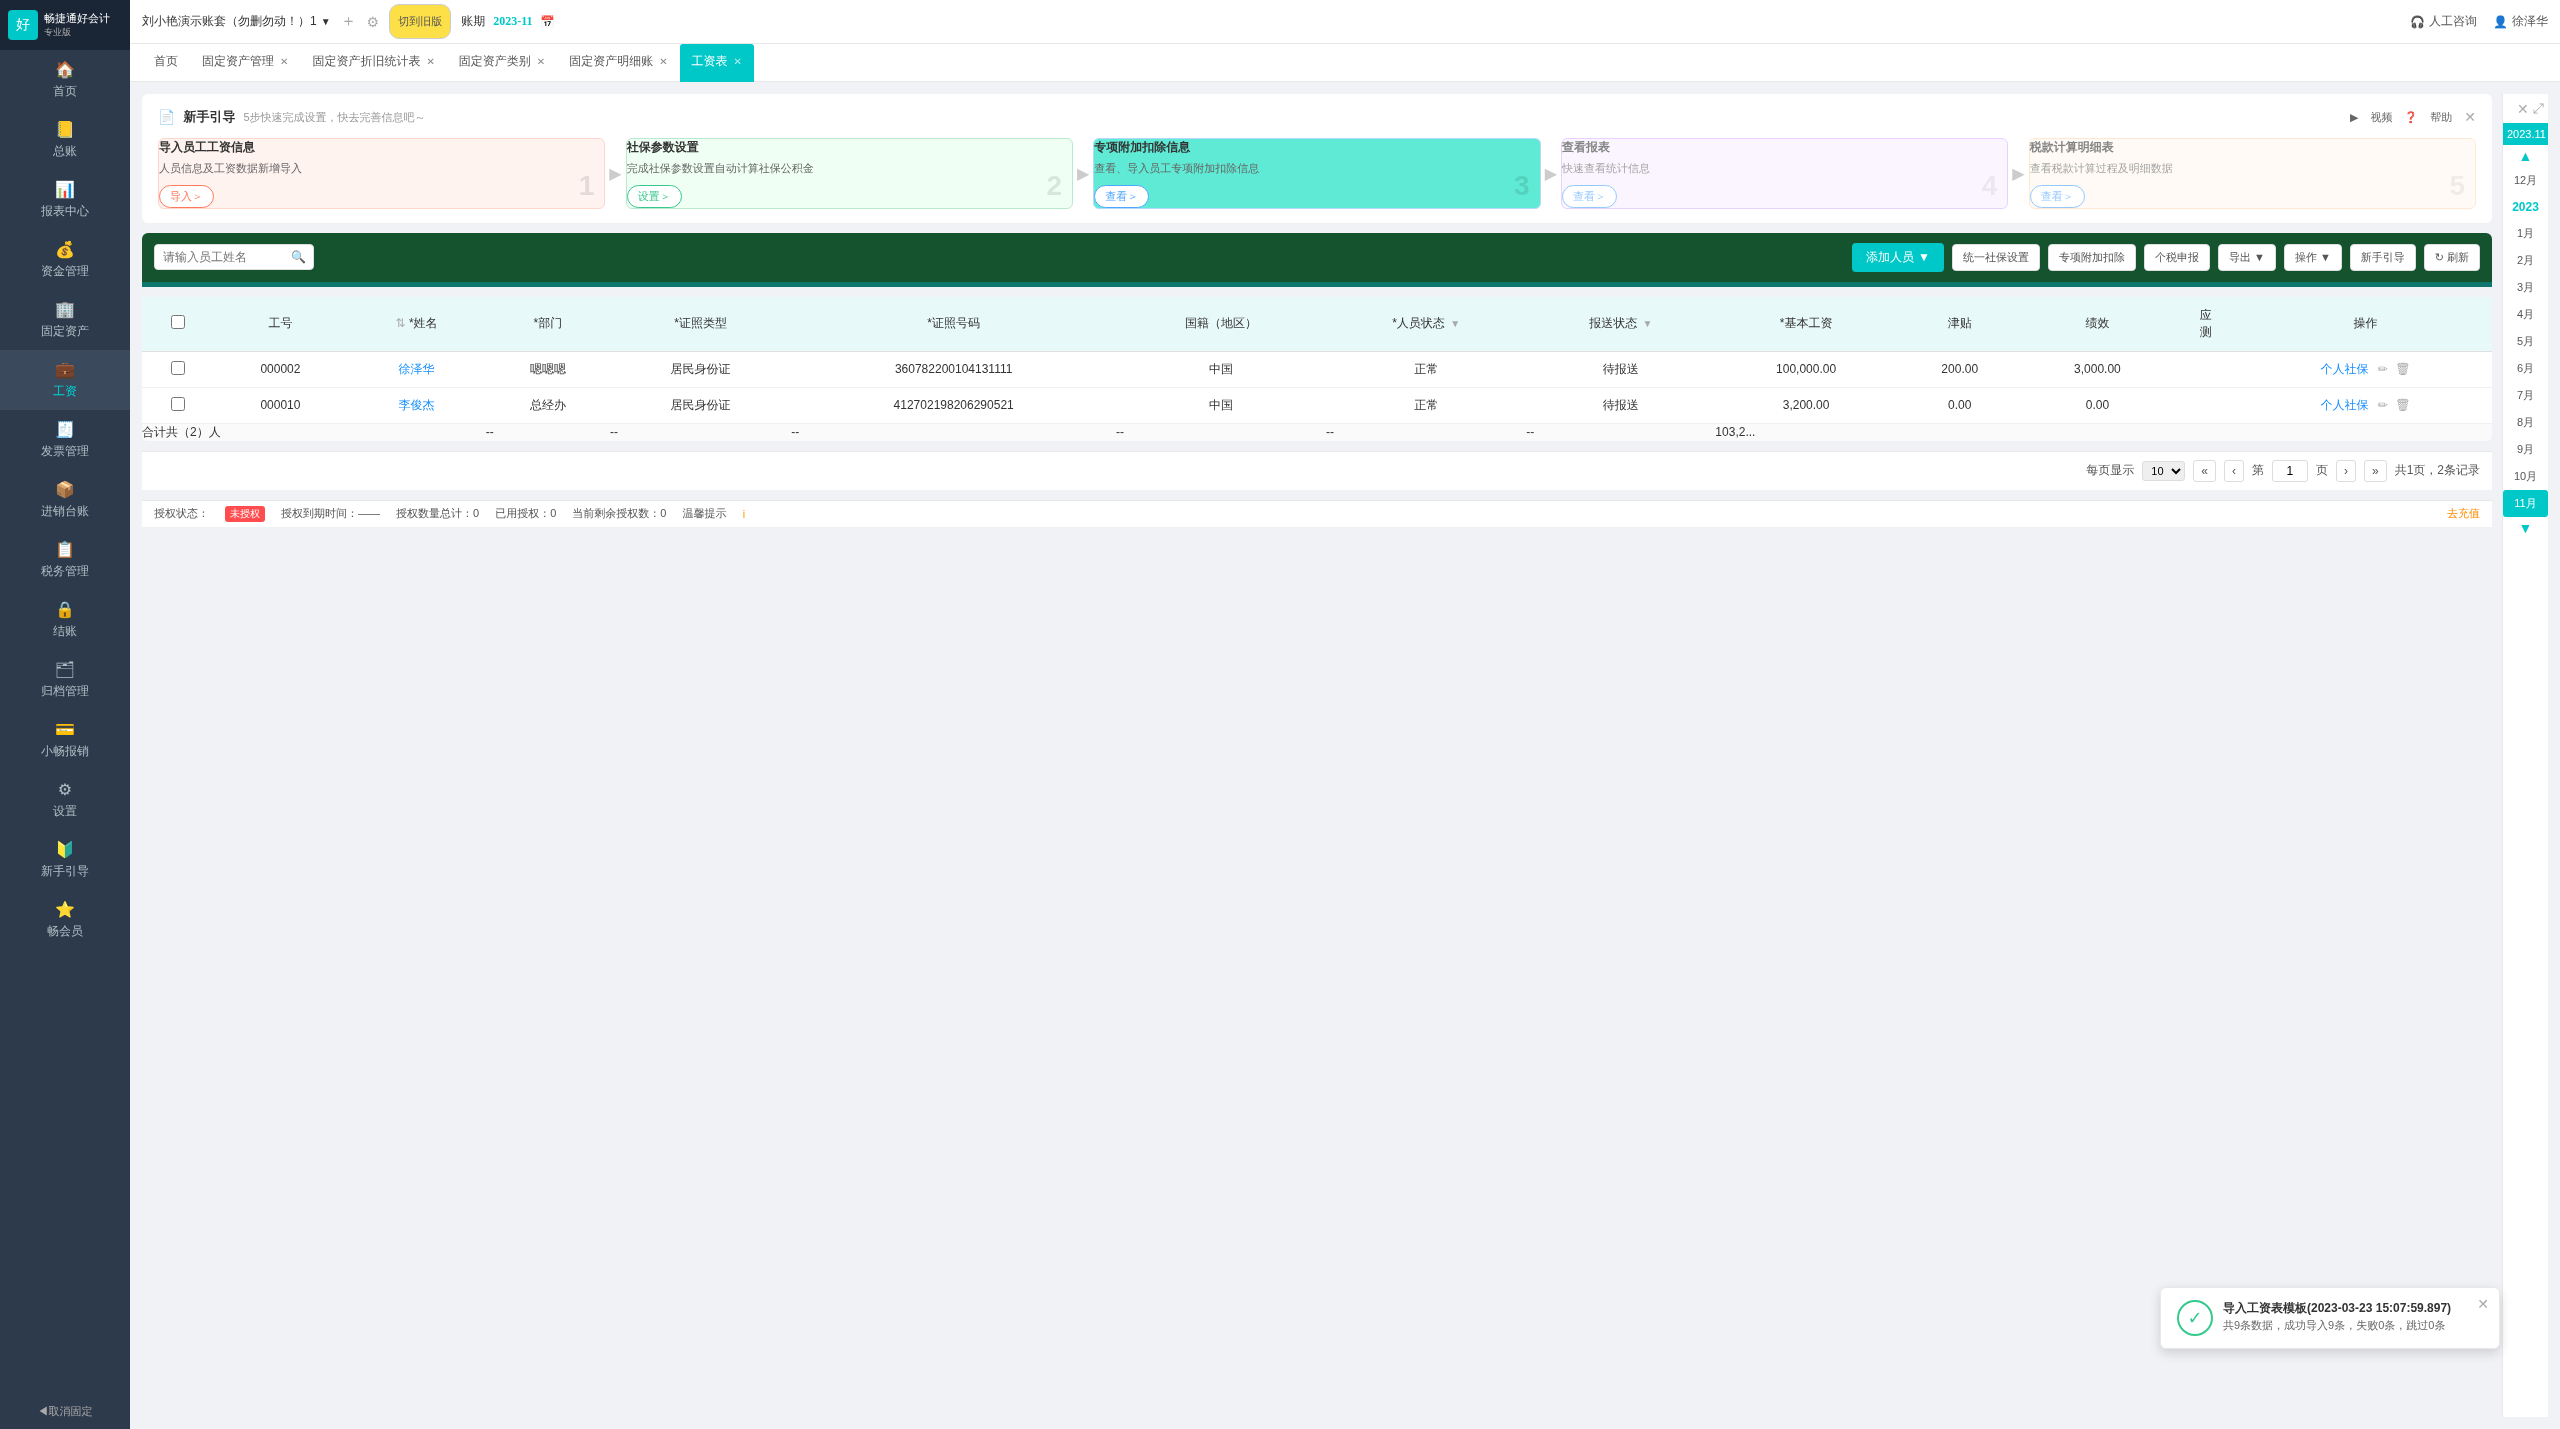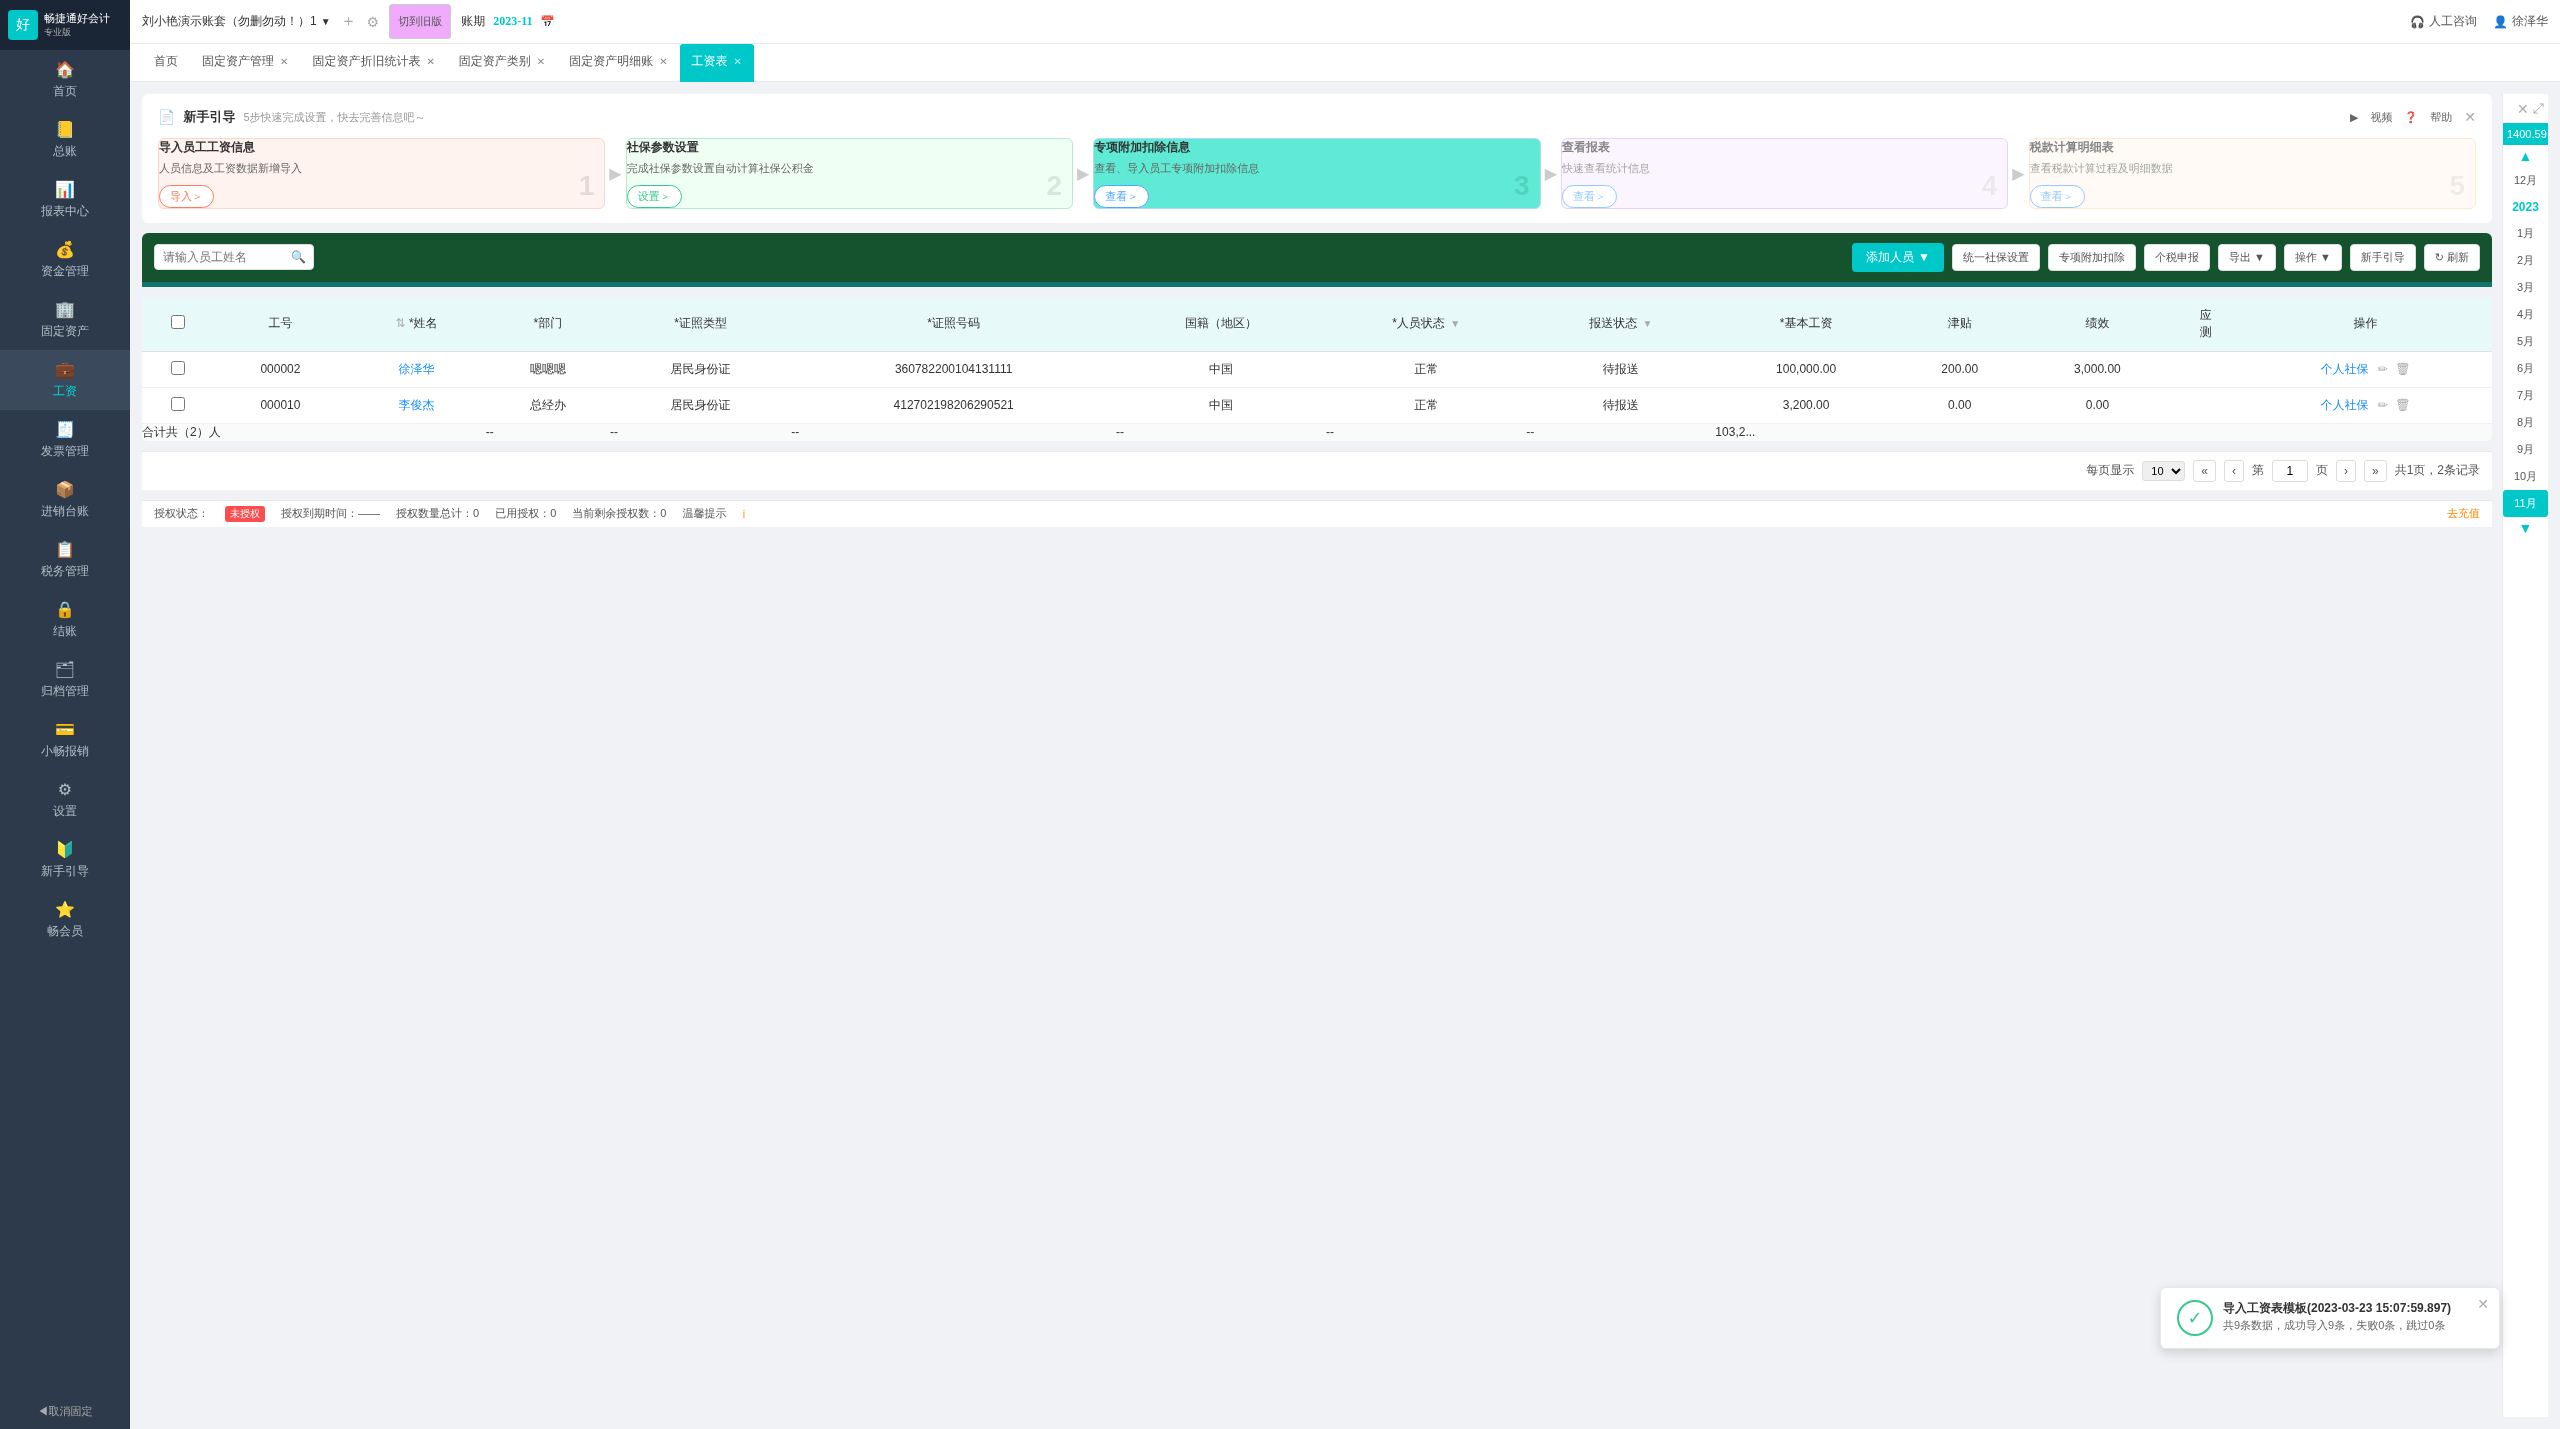--- a/index.html
+++ b/index.html
@@ -17,21 +17,21 @@
     .sidebar-bottom { margin-top: auto; padding: 10px 8px; display: flex; flex-direction: column; align-items: center; gap: 4px; }
     .sidebar-bottom-btn { font-size: 11px; color: #aaa; cursor: pointer; display: flex; align-items: center; gap: 3px; }
 
     
     .main { flex: 1; display: flex; flex-direction: column; overflow: hidden; }
 
     
     .topbar { background: #fff; border-bottom: 1px solid #e8e8e8; padding: 0 12px; height: 44px; display: flex; align-items: center; gap: 10px; }
     .topbar-account { display: flex; align-items: center; gap: 6px; font-size: 12px; color: #333; }
     .topbar-dropdown { display: flex; align-items: center; gap: 4px; cursor: pointer; }
-    .topbar-btn-switch { background: #f0abfc; border: 1px solid #ccc; border-radius: 3px; padding: 9px 8px; font-size: 11px; cursor: pointer; color: #555; }
+    .topbar-btn-switch { background: #fde047; border: 1px solid #ccc; border-radius: 10px; padding: 9px 8px; font-size: 11px; cursor: pointer; color: #555; }
     .topbar-period { display: flex; align-items: center; gap: 4px; font-size: 12px; color: #333; }
     .topbar-right { margin-left: auto; display: flex; align-items: center; gap: 16px; }
     .topbar-right-item { display: flex; align-items: center; gap: 4px; font-size: 12px; color: #555; cursor: pointer; }
 
     
     .tabs { background: #fff; border-bottom: 1px solid #e8e8e8; display: flex; align-items: center; padding: 0 12px; height: 38px; gap: 0; }
     .tab { padding: 0 12px; height: 38px; display: flex; align-items: center; gap: 6px; cursor: pointer; font-size: 12px; color: #555; border-bottom: 2px solid transparent; white-space: nowrap; }
     .tab.active { color: #fff; background: #00c8c8; border-radius: 3px 3px 0 0; border-bottom: 2px solid #00c8c8; }
     .tab-close { font-size: 10px; color: inherit; cursor: pointer; opacity: 0.7; }
 
@@ -462,21 +462,21 @@
         <span class="status-link" style="margin-left:auto;">去充值</span>
       </div>
 
     </div>
 
     <div class="right-panel">
       <div class="panel-top-actions">
         <span class="panel-action-btn">✕</span>
         <span class="panel-action-btn">⤢</span>
       </div>
-      <div class="right-panel-year">1400.59</div>
+      <div class="right-panel-year">2023.11</div>
       <div class="panel-nav">▲</div>
       <div class="month-item">12月</div>
       <div class="month-item year-label">2023</div>
       <div class="month-item">1月</div>
       <div class="month-item">2月</div>
       <div class="month-item">3月</div>
       <div class="month-item">4月</div>
       <div class="month-item">5月</div>
       <div class="month-item">6月</div>
       <div class="month-item">7月</div>

